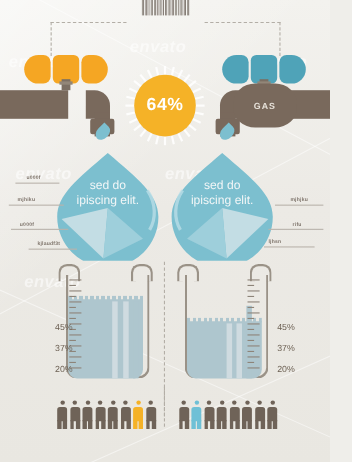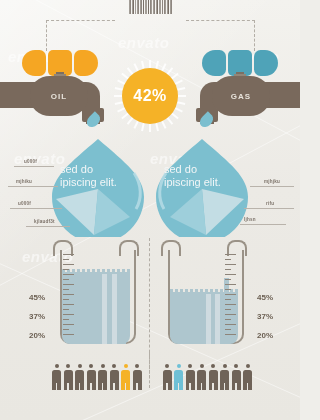--- a/index.html
+++ b/index.html
@@ -81,21 +81,21 @@
     position:absolute;left:122px;top:68px;width:56px;height:56px;border-radius:50%;
     background:#f5b227;display:flex;align-items:center;justify-content:center;
   }
   #badge span{color:#fff;font-size:16px;font-weight:bold;letter-spacing:.5px;}
 
   
   .pie{position:absolute;top:137px;width:100px;height:100px;}
   #pie-left{left:48px;}
   #pie-right{left:152px;}
   .pietxt{
-    position:absolute;left:12px;top:26px;width:100px;
+    position:absolute;left:0;top:26px;width:100px;text-align:center;
     color:#f2f6f7;font-size:11px;line-height:13px;
   }
   .leader{position:absolute;height:0;border-top:1px solid #b9b3ab;}
   .leadtxt{position:absolute;font-size:4.6px;color:#7d736a;font-weight:bold;letter-spacing:.2px;}
 
   
   .beaker{position:absolute;top:240px;width:88px;height:106px;}
   #beaker-left{left:52px;}
   #beaker-right{right:52px;}
   .bkbody{
@@ -106,21 +106,21 @@
   .hook.l{left:1px;}
   .hook.r{right:1px;}
   .fill{position:absolute;left:10px;bottom:2px;width:68px;background:#aec6ce;border-radius:0 0 8px 8px;}
   .fill:before{
     content:"";position:absolute;left:0;top:-3px;width:100%;height:4px;
     background:repeating-linear-gradient(90deg,#aec6ce 0 3px,transparent 3px 5px);
   }
   .vbar{position:absolute;bottom:2px;width:5px;background:#cfdbe0;}
   .ticks{position:absolute;top:14px;width:12px;height:84px;}
   .ticks i{position:absolute;left:0;height:1px;background:#8d8479;}
-  .pcts{position:absolute;top:44px;width:26px;text-align:center;color:#6b5f52;font-size:8px;font-weight:bold;line-height:19px;}
+  .pcts{position:absolute;top:44px;width:26px;color:#6b5f52;font-size:8px;font-weight:normal;line-height:19px;margin-left:26px;}
 
   #divider{position:absolute;left:149px;top:238px;width:0;height:140px;border-left:1px dashed #b3aea6;}
   #divider2{position:absolute;left:149px;top:352px;width:0;height:36px;border-left:1px dashed #b3aea6;}
 
   
   .people{position:absolute;top:364px;height:28px;display:flex;gap:2.5px;}
   #people-left{left:52px;}
   #people-right{right:48px;}
   .person{position:relative;width:9px;height:26px;}
   .person .head{position:absolute;left:2.5px;top:0;width:4px;height:4px;border-radius:50%;}
@@ -184,23 +184,20 @@
     <div class="handle">
       <div class="hw left" style="background:#f5a623;"></div>
       <div class="hw mid" style="background:#f5a623;"></div>
       <div class="hw right" style="background:#f5a623;"></div>
     </div>
     <div class="stem"></div>
     <div class="pipe"></div>
     <div class="spout"></div>
     <div class="spout2"></div>
     <div class="spoutlip"></div>
-    <div class="bulb">
-      <span>OIL</span>
-    </div>
   </div>
   <div class="drop" id="drop-oil"></div>
 
   <div class="faucet" id="faucet-gas">
     <div class="handle">
       <div class="hw left" style="background:#4fa3b8;"></div>
       <div class="hw mid" style="background:#4fa3b8;"></div>
       <div class="hw right" style="background:#4fa3b8;"></div>
     </div>
     <div class="stem"></div>
@@ -238,21 +235,21 @@
       <div class="ray" style="transform: rotate(257.143deg);"></div>
       <div class="ray" style="transform: rotate(270deg);"></div>
       <div class="ray" style="transform: rotate(282.857deg);"></div>
       <div class="ray" style="transform: rotate(295.714deg);"></div>
       <div class="ray" style="transform: rotate(308.571deg);"></div>
       <div class="ray" style="transform: rotate(321.429deg);"></div>
       <div class="ray" style="transform: rotate(334.286deg);"></div>
       <div class="ray" style="transform: rotate(347.143deg);"></div>
     </div>
   <div id="badge">
-    <span>42%</span>
+    <span>64%</span>
   </div>
 
   <div class="pie" id="pie-left">
     <svg width="100" height="100" viewBox="0 0 100 100">
       <path d="M50 2 C 78 26, 96 40, 96 60 A 46 46 0 1 1 4 60 C 4 40, 22 26, 50 2 Z" fill="#7cbfcf"></path>
       <path d="M50 52 L 8 62 L 46 98 Z" fill="#c3dde4"></path>
       <path d="M50 52 L 46 98 L 82 80 Z" fill="#9ecfdb"></path>
       <path d="M86 36 C 94 48, 94 62, 88 72" stroke="#b9dde6" stroke-width="3" fill="none" opacity=".8"></path>
     </svg>
     <div class="pietxt">

